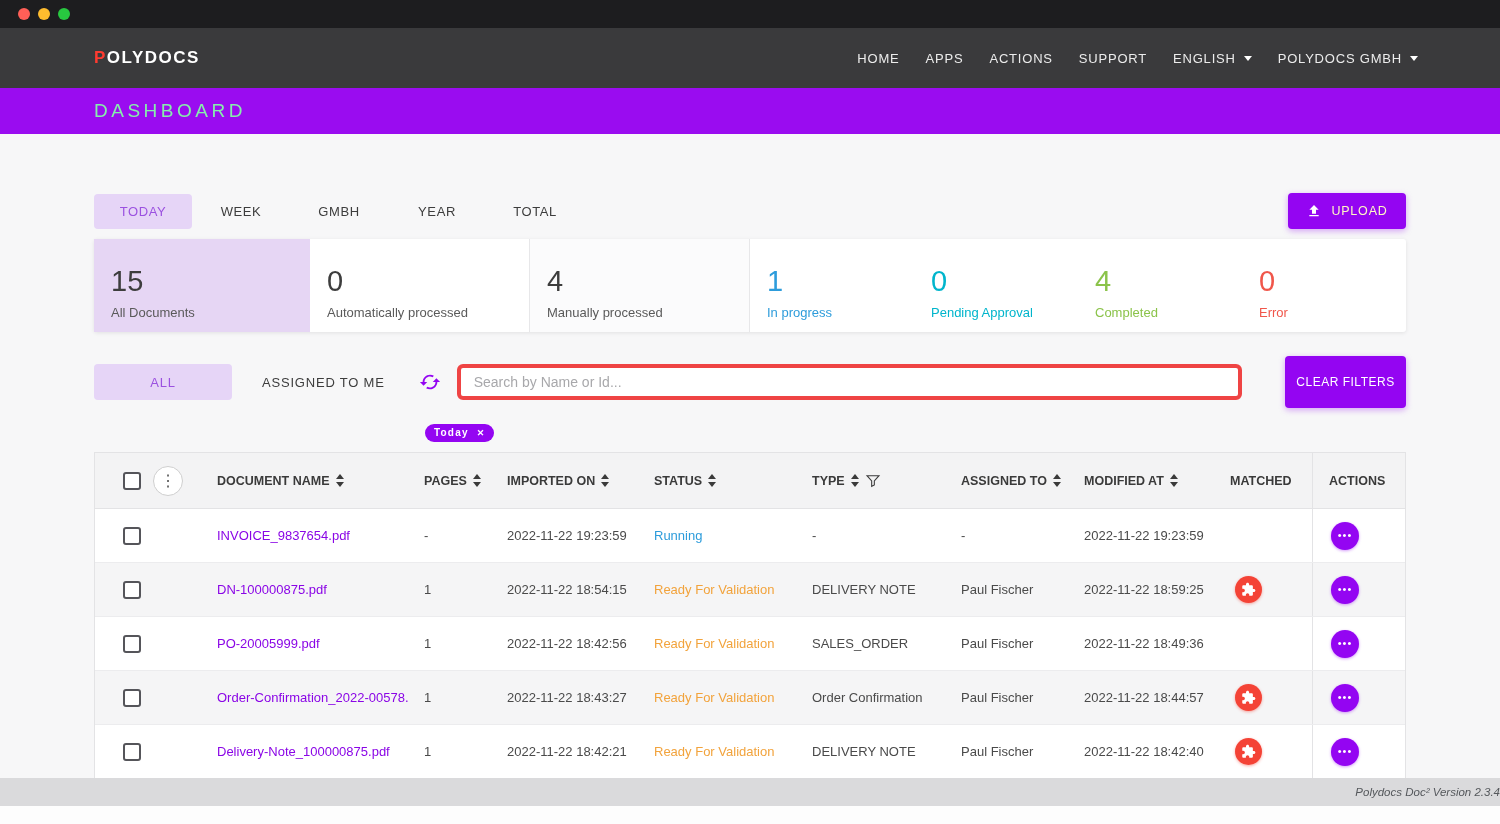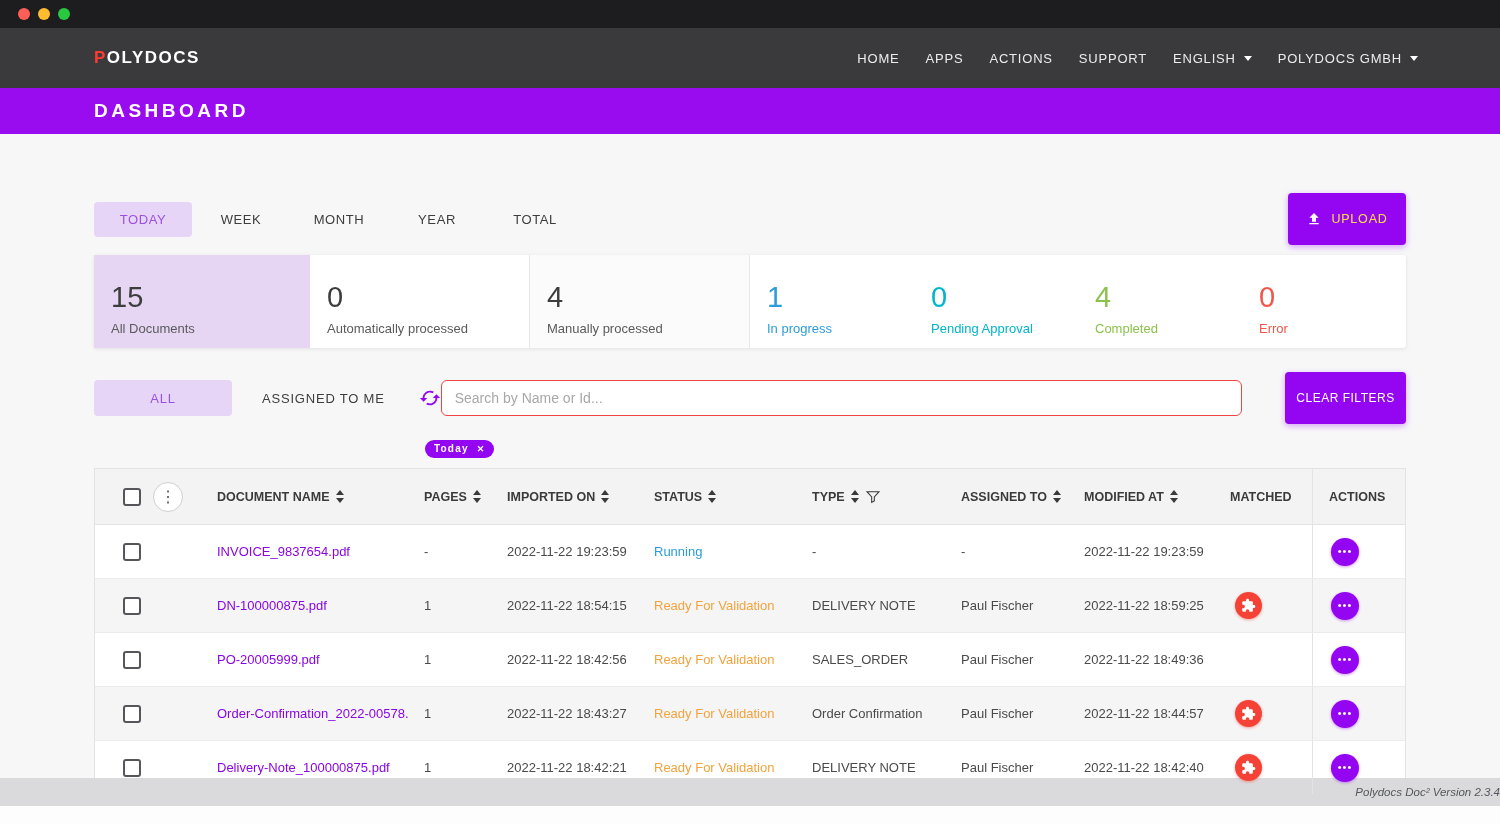--- a/index.html
+++ b/index.html
@@ -14,49 +14,49 @@
   
   .topnav { height:60px; background:#3a3a3c; display:flex; align-items:center; padding:0 82px 0 94px; }
   .logo { font-size:17px; font-weight:700; letter-spacing:1.5px; color:#fff; cursor:pointer; }
   .logo .mark { color:#ff3b30; }
   .nav { margin-left:auto; display:flex; align-items:center; gap:26px; }
   .nav .navitem { color:#ececec; font-size:13px; letter-spacing:0.8px; cursor:pointer; display:flex; align-items:center; gap:8px; white-space:nowrap; }
   .chev { width:0; height:0; border-left:4.5px solid transparent; border-right:4.5px solid transparent; border-top:5px solid #fff; display:inline-block; }
 
   
   .pagebar { height:46px; background:#9a0cf0; display:flex; align-items:center; padding-left:94px; }
-  .pagebar h1 { color:#ffffff; font-size:19px; font-weight:700; letter-spacing:3.5px; }
+  .pagebar h1 { color:#86efac; font-size:19px; font-weight:400; letter-spacing:3.5px; }
 
   
   main { height:644px; background:#f7f7f8; padding:0 94px; }
 
   .tabs-row { display:flex; align-items:center; padding-top:59px; }
   .tab { width:98px; height:35px; display:flex; align-items:center; justify-content:center; font-size:13px; letter-spacing:0.6px; color:#3d3d3d; border-radius:4px; cursor:pointer; }
   .tab.active { background:#e6d5f7; color:#9b51e0; }
-  .upload-btn { margin-left:auto; width:118px; height:52px; background:#9405f2; color:#fde047; border:none; border-radius:4px; font-size:12.5px; letter-spacing:0.8px; display:flex; align-items:center; justify-content:center; gap:9px; cursor:pointer; box-shadow:0 2px 6px rgba(148,5,242,.35); font-family:inherit; }
+  .upload-btn { margin-left:auto; width:118px; height:36px; background:#9405f2; color:#fef9c3; border:none; border-radius:4px; font-size:12.5px; letter-spacing:0.8px; display:flex; align-items:center; justify-content:center; gap:9px; cursor:pointer; box-shadow:0 2px 6px rgba(148,5,242,.35); font-family:inherit; }
 
   .stats { margin-top:10px; height:93px; background:#fff; border-radius:3px; box-shadow:0 1px 4px rgba(0,0,0,.09); display:flex; }
   .scard { padding:16px 0 0 17px; cursor:pointer; }
   .scard .v { font-size:29px; font-weight:400; color:#3d3d3d; line-height:1.1;margin-top:11px; }
   .scard .l { font-size:13px; color:#5a5a5a; margin-top:7px; }
   .s0 { width:216px; background:#e6d6f4; }
   .s1 { width:220px; border-right:1px solid #e7e7e9; }
   .s2 { width:220px; border-right:1px solid #e7e7e9; background:#fbfbfc; }
   .sflex { flex:1; }
   .c-blue .v, .c-blue .l { color:#2d9cdb; }
   .c-orange .v, .c-orange .l { color:#f2a33c; }
   .c-teal .v, .c-teal .l { color:#00b5cc; }
   .c-green .v, .c-green .l { color:#8bc34a; }
   .c-red .v, .c-red .l { color:#f0564a; }
 
   .filter-row { margin-top:24px; display:flex; align-items:center; }
   .all-btn { width:138px; height:36px; background:#e6d5f7; color:#9b51e0; border:none; border-radius:4px; font-size:13px; letter-spacing:0.8px; cursor:pointer; font-family:inherit; }
   .ato-btn { margin-left:20px; height:36px; background:none; border:none; font-size:13px; letter-spacing:0.8px; color:#3d3d3d; padding:0 10px; cursor:pointer; font-family:inherit; white-space:nowrap; }
   .refresh { margin-left:24px; width:22px; height:22px; color:#9405f2; cursor:pointer; flex:none; }
-  .search { flex:1; margin-left:0; margin-right:43px; height:36px; border:1px solid #ef4444; border-radius:6px; padding:0 13px; font-size:14px; color:#333; background:#fff; font-family:inherit; outline:none; }
+  .search { flex:1; margin-left:16px; margin-right:43px; height:36px; border:4px solid #ef4444; border-radius:6px; padding:0 13px; font-size:14px; color:#333; background:#fff; font-family:inherit; outline:none; }
   .search::placeholder { color:#a8a8ab; }
   .clear-btn { width:121px; height:52px; background:#9405f2; border:none; border-radius:4px; color:#fff; font-size:12px; letter-spacing:0.5px; cursor:pointer; box-shadow:0 2px 6px rgba(148,5,242,.35); font-family:inherit; }
 
   .chip-row { margin-top:14px; padding-left:331px; height:18px; }
   .chip { display:inline-flex; align-items:center; gap:8px; height:18px; background:#9405f2; color:#fff; border-radius:9px; padding:0 9px; font-size:10px; font-weight:700; letter-spacing:1.2px; cursor:pointer; }
   .chip .x { font-size:9px; font-weight:700; cursor:pointer; }
 
   
   .table { margin-top:12px; background:#fff; border:1px solid #e3e3e5; }
   .tgrid { display:grid; grid-template-columns:56px 66px 207px 83px 147px 158px 149px 123px 146px 82px 1fr; align-items:center; }
@@ -126,21 +126,21 @@
 
 <div class="pagebar">
   <h1>DASHBOARD</h1>
 </div>
 
 <main>
 
   <div class="tabs-row">
     <div class="tab active">TODAY</div>
     <div class="tab">WEEK</div>
-    <div class="tab">MONTH</div>
+    <div class="tab">GMBH</div>
     <div class="tab">YEAR</div>
     <div class="tab">TOTAL</div>
     <button class="upload-btn">
       <svg width="16" height="16" viewBox="0 0 24 24" fill="#fff">
           <path d="M9 16h6v-6h4l-7-7-7 7h4zm-4 2h14v2H5z"></path>
         </svg>
       <span>UPLOAD</span>
     </button>
   </div>
 

